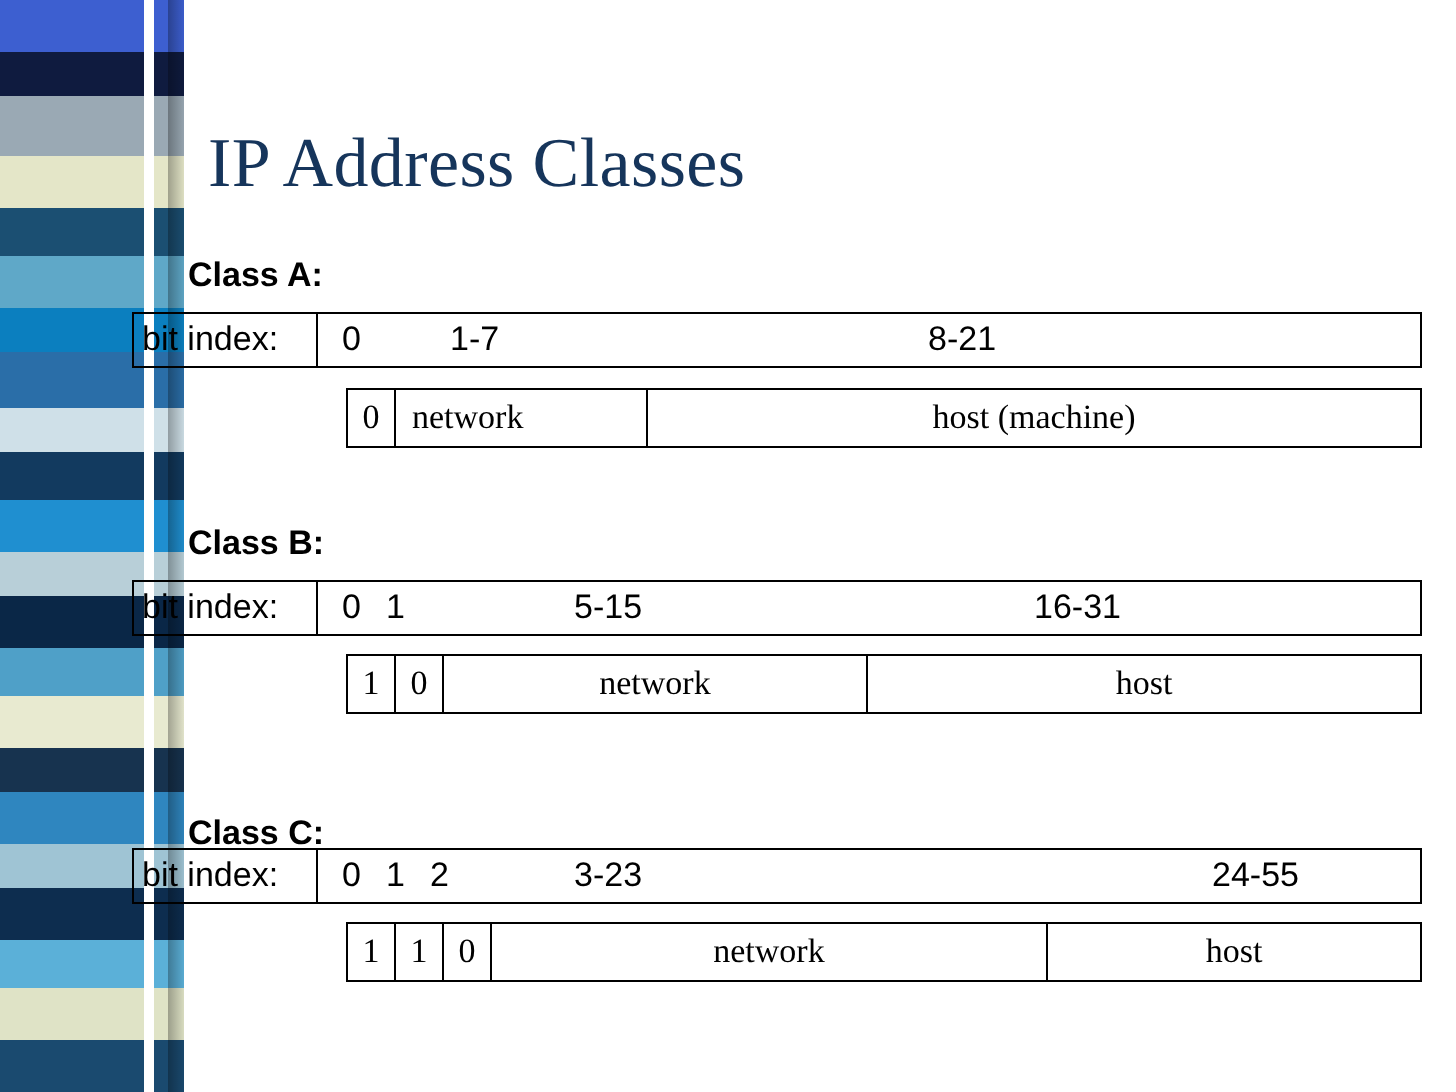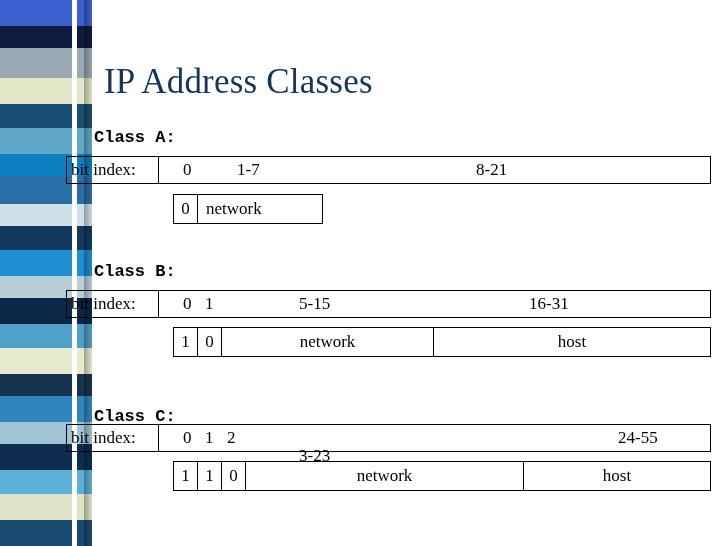--- a/index.html
+++ b/index.html
@@ -57,33 +57,32 @@
     letter-spacing: 0.2px;
     white-space: nowrap;
   }
 
   
   .class-label {
     position: absolute;
     font-weight: bold;
     font-size: 17px;
     color: #000000;
-    font-family: Liberation Mono, monospace;
+    font-family: Liberation Sans, sans-serif;
   }
 
   .bitindex-box {
     position: absolute;
     border: 1px solid #000000;
     box-sizing: border-box;
     height: 28px;
     display: flex;
     align-items: flex-end;
     font-size: 17px;
-    font-family: Liberation Serif, serif;
-    gap: 12px;
+    font-family: Liberation Sans, sans-serif;
   }
   .bitindex-label {
     width: 92px;
     padding-left: 4px;
     border-right: 1px solid #000000;
     height: 100%;
     display: flex;
     align-items: center;
     box-sizing: border-box;
   }
@@ -159,20 +158,21 @@
   <div class="bitindex-rest">
     <span style="left:12px;">0</span>
     <span style="left:66px;">1-7</span>
     <span style="left:305px;">8-21</span>
   </div>
 </div>
 
 <div class="fields-row" style="left:173px; top:194px; width:538px;">
   <div class="cell" style="width:24px;">0</div>
   <div class="cell" style="width:126px; justify-content:flex-start; padding-left:8px;">network</div>
+  <div class="cell" style="width:388px;">host (machine)</div>
 </div>
 
 <div class="class-label" style="left:94px; top:262px;">Class B:</div>
 
 <div class="bitindex-box" style="left:66px; top:290px; width:645px;">
   <div class="bitindex-label">bit index:</div>
   <div class="bitindex-rest">
     <span style="left:12px;">0</span>
     <span style="left:34px;">1</span>
     <span style="left:128px;">5-15</span>
@@ -188,21 +188,21 @@
 </div>
 
 <div class="class-label" style="left:94px; top:407px;">Class C:</div>
 
 <div class="bitindex-box" style="left:66px; top:424px; width:645px;">
   <div class="bitindex-label">bit index:</div>
   <div class="bitindex-rest">
     <span style="left:12px;">0</span>
     <span style="left:34px;">1</span>
     <span style="left:56px;">2</span>
-    <span style="left:128px;margin-top:18px;">3-23</span>
+    <span style="left:128px;">3-23</span>
     <span style="left:447px;">24-55</span>
   </div>
 </div>
 
 <div class="fields-row" style="left:173px; top:461px; width:538px;">
   <div class="cell" style="width:24px;">1</div>
   <div class="cell" style="width:24px;">1</div>
   <div class="cell" style="width:24px;">0</div>
   <div class="cell" style="width:278px;">network</div>
   <div class="cell" style="width:188px;">host</div>

